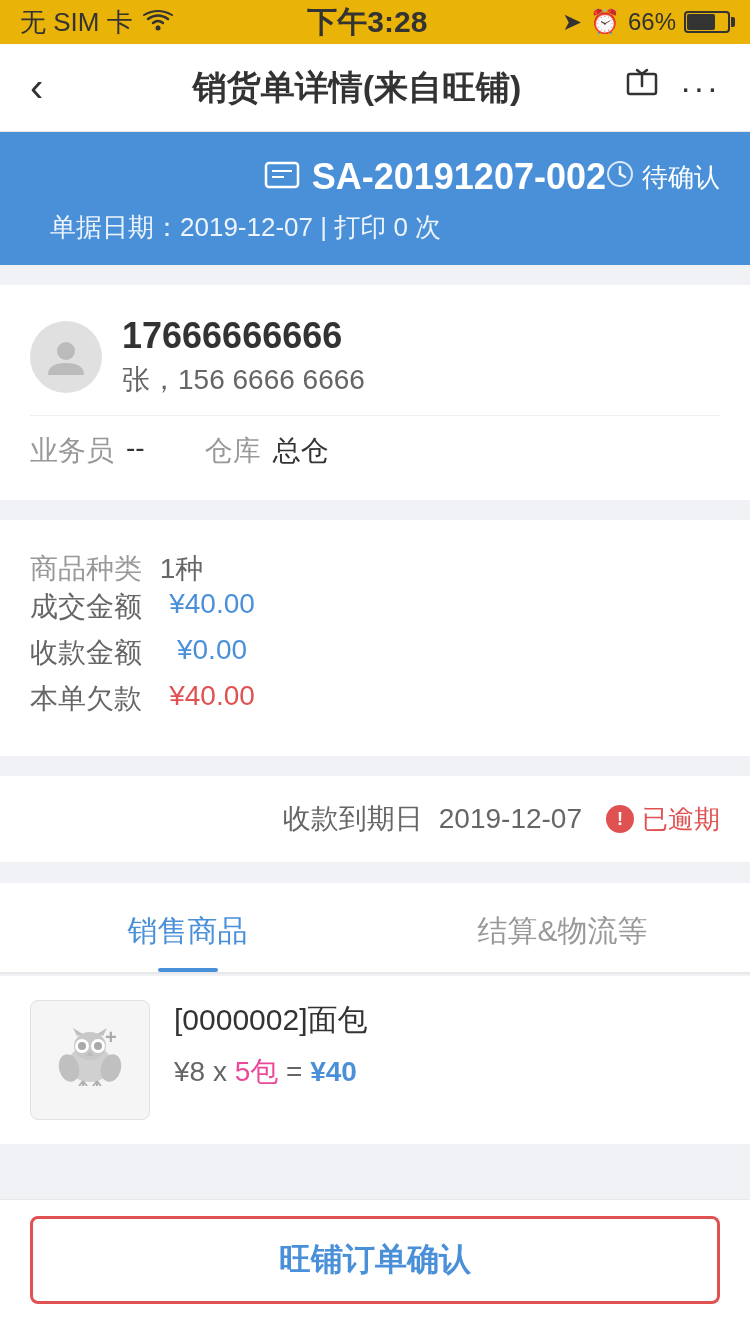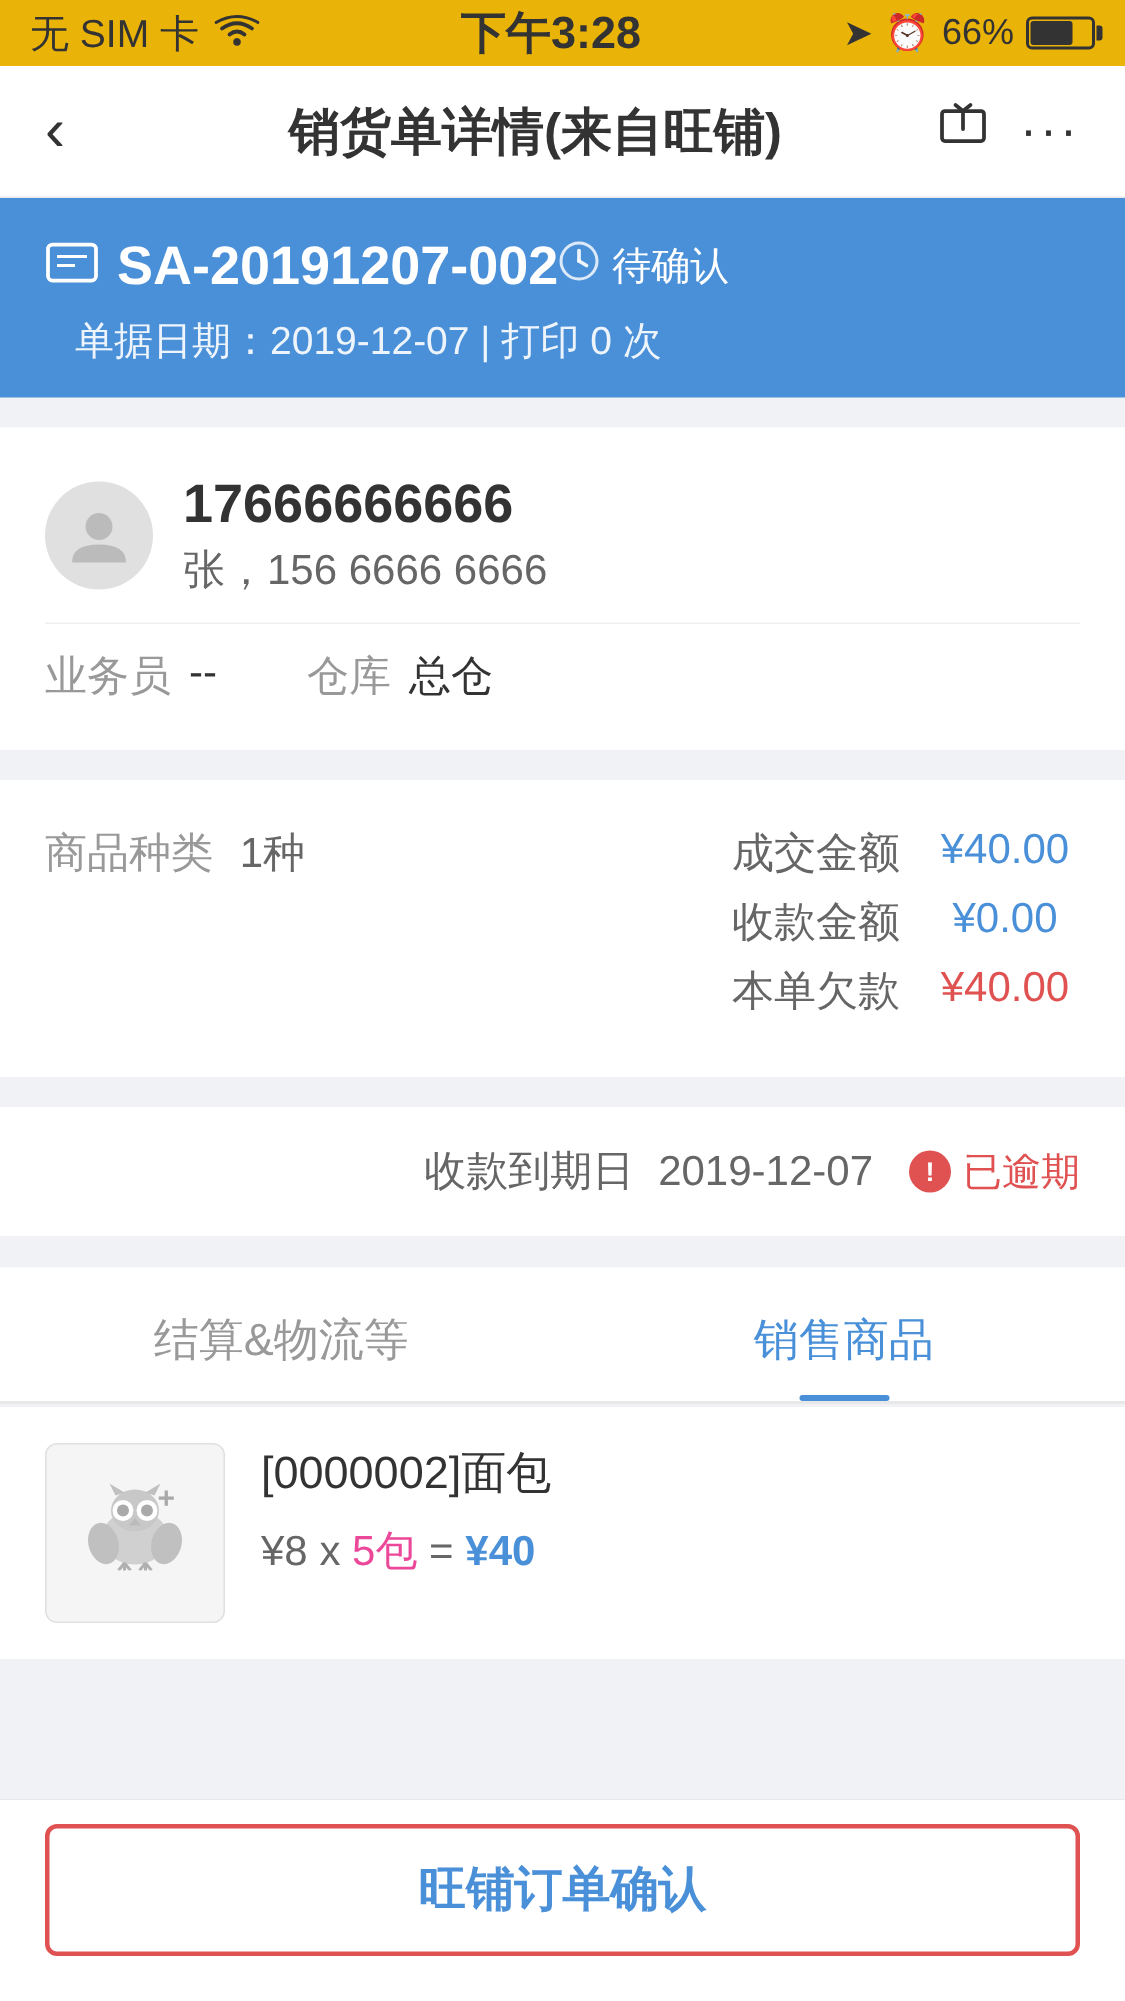--- a/index.html
+++ b/index.html
@@ -93,21 +93,21 @@
     }
 
     
     .order-banner {
       background: #4a90d9;
       padding: 24px 30px 20px;
     }
     .order-banner-top {
       display: flex;
       align-items: center;
-      justify-content: flex-start;
+      justify-content: flex-end;
       margin-bottom: 12px;
     }
     .order-id {
       font-size: 36px;
       font-weight: 700;
       color: #fff;
       display: flex;
       align-items: center;
       gap: 12px;
     }
@@ -172,20 +172,21 @@
     .meta-value { color: #333; }
 
     
     .summary-card {
       background: #fff;
       margin-top: 20px;
       padding: 30px;
       display: flex;
       align-items: flex-start;
       justify-content: space-between;
+      flex-direction: column;
     }
     .summary-left { font-size: 28px; color: #666; }
     .summary-right { text-align: right; }
     .summary-row {
       display: flex;
       justify-content: flex-end;
       gap: 20px;
       margin-bottom: 8px;
       font-size: 28px;
     }
@@ -444,25 +445,25 @@
 <div class="due-date-card">
   <span>收款到期日</span>
   <span>2019-12-07</span>
   <div class="overdue-badge">
     <div class="overdue-dot">!</div>
     <span>已逾期</span>
   </div>
 </div>
 
 <div class="tabs-container">
+  <div class="tab-item active">
+    <span>销售商品</span>
+  </div>
   <div class="tab-item">
     <span>结算&amp;物流等</span>
-  </div>
-  <div class="tab-item active">
-    <span>销售商品</span>
   </div>
 </div>
 
 <div class="product-card">
   <div class="product-thumbnail">
     <div class="product-owl">
       <svg width="70" height="60" viewBox="0 0 70 60">
 
         <ellipse cx="35" cy="38" rx="22" ry="18" fill="#d0d0d0"></ellipse>
 

